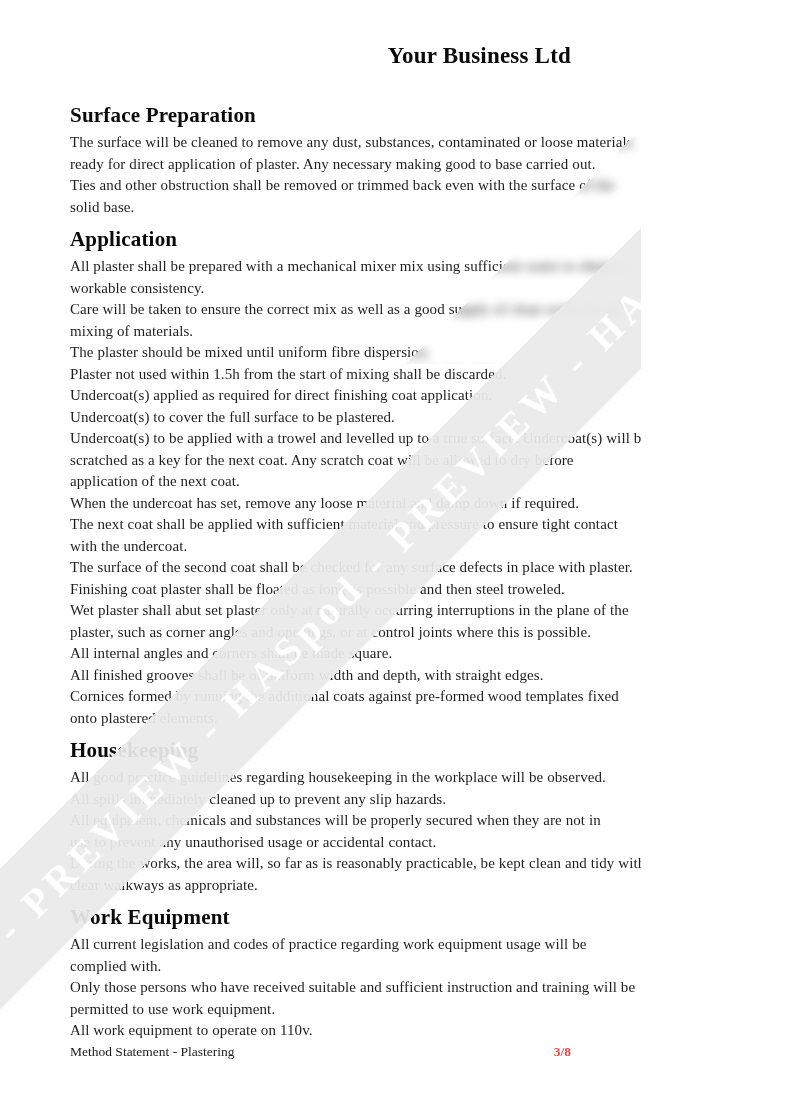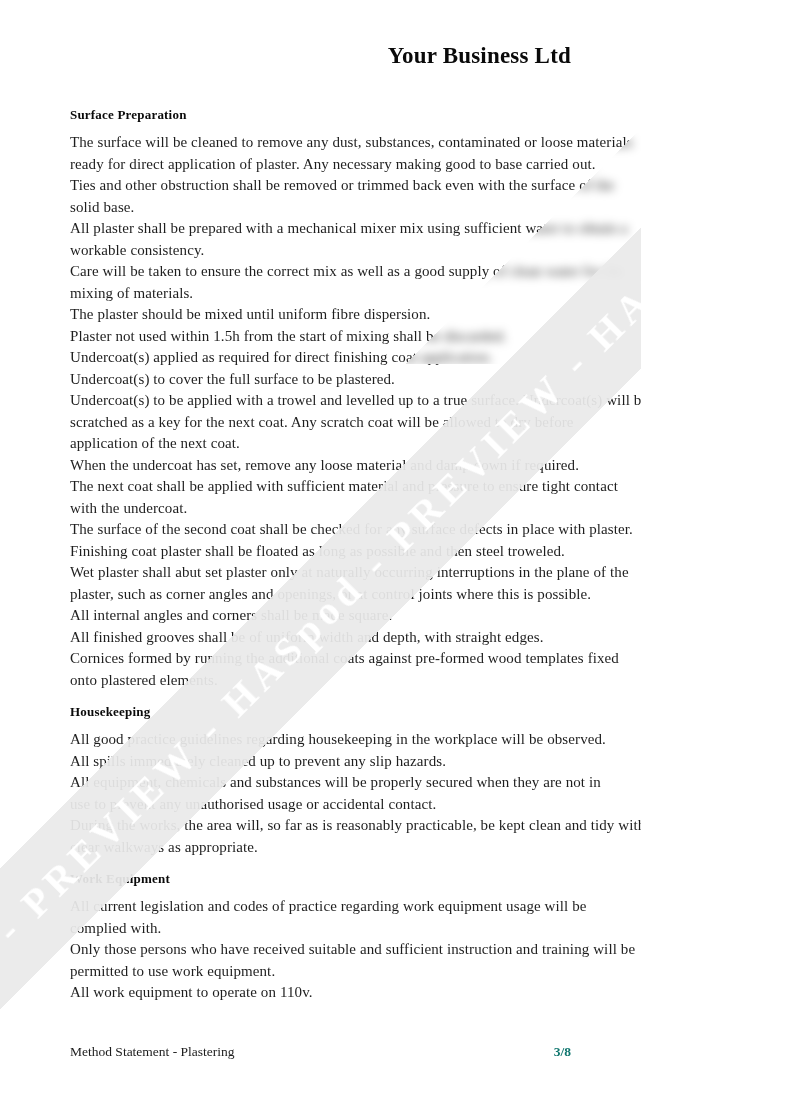--- a/index.html
+++ b/index.html
@@ -16,38 +16,38 @@
     position:absolute;top:42px;right:70px;
     font-size:23px;font-weight:700;color:#0a0a0a;
     letter-spacing:0.2px;line-height:28px;
   }
   
   .content{
     position:absolute;top:104px;left:70px;width:648px;
   }
   .section h2{
     margin:10px 0 6px 0;
-    font-size:13px;line-height:22px;font-weight:700;color:#0a0a0a;
+    font-size:21px;line-height:22px;font-weight:700;color:#0a0a0a;
     letter-spacing:0.2px;
   }
   .section:first-child h2{margin-top:0;}
   .section p{
     margin:0;
     font-size:15px;line-height:21.5px;
     letter-spacing:0.1px;
     white-space:pre; 
     color:#1e1e1e;
   }
   
   .footer{
     position:absolute;left:70px;right:70px;top:1043px;
     display:flex;justify-content:space-between;align-items:baseline;
     font-size:13.5px;line-height:18px;color:#1c1c1c;text-align:center;
   }
-  .footer .page-num{font-weight:700;color:#0f766e;}
+  .footer .page-num{font-weight:700;color:#ef4444;}
   
   .wm-blur{
     position:absolute;left:-430px;top:349px;width:1800px;height:240px;
     transform:rotate(-45deg);
     -webkit-backdrop-filter:blur(5px);
     backdrop-filter:blur(5px);
     pointer-events:none;
   }
   .wm-band{
     position:absolute;left:-430px;top:419px;width:1800px;height:100px;
@@ -75,20 +75,21 @@
 
   <div class="content" id="sections-root">
       <div class="section">
         <h2>Surface Preparation</h2>
         <p>The surface will be cleaned to remove any dust, substances, contaminated or loose materials
 ready for direct application of plaster. Any necessary making good to base carried out.</p>
         <p>Ties and other obstruction shall be removed or trimmed back even with the surface of the
 solid base.</p>
       </div>
       <div class="section">
+        <h2>Application</h2>
         <p>All plaster shall be prepared with a mechanical mixer mix using sufficient water to obtain a
 workable consistency.</p>
         <p>Care will be taken to ensure the correct mix as well as a good supply of clean water for the
 mixing of materials.</p>
         <p>The plaster should be mixed until uniform fibre dispersion.</p>
         <p>Plaster not used within 1.5h from the start of mixing shall be discarded.</p>
         <p>Undercoat(s) applied as required for direct finishing coat application.</p>
         <p>Undercoat(s) to cover the full surface to be plastered.</p>
         <p>Undercoat(s) to be applied with a trowel and levelled up to a true surface. Undercoat(s) will be
 scratched as a key for the next coat. Any scratch coat will be allowed to dry before

